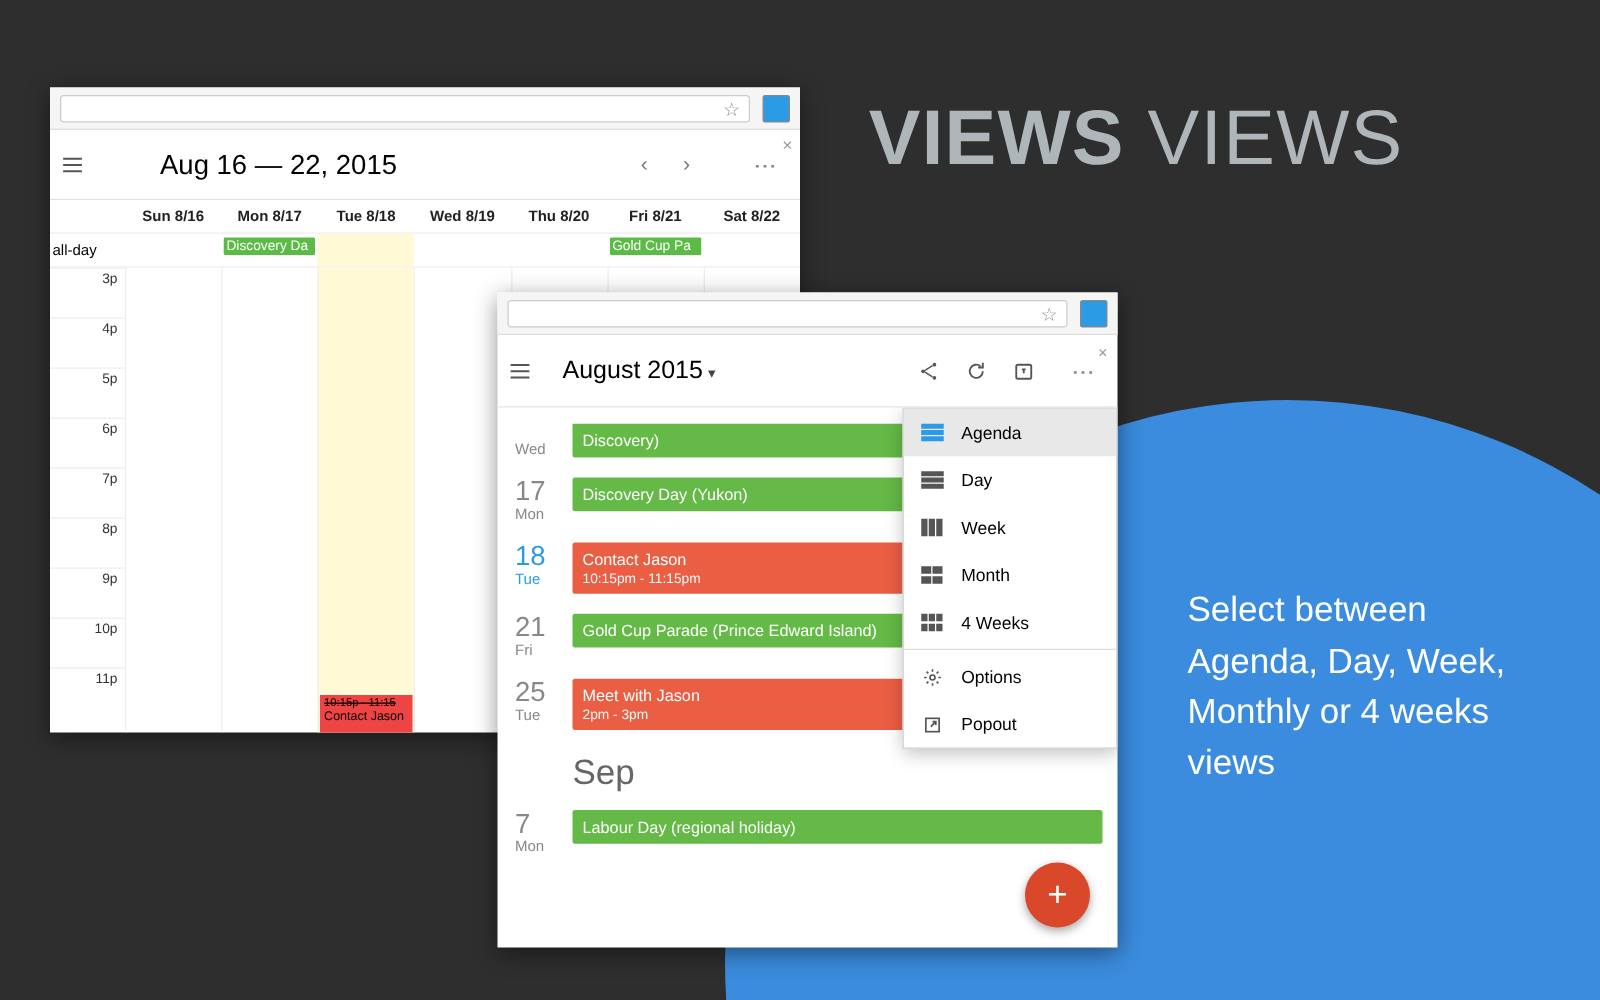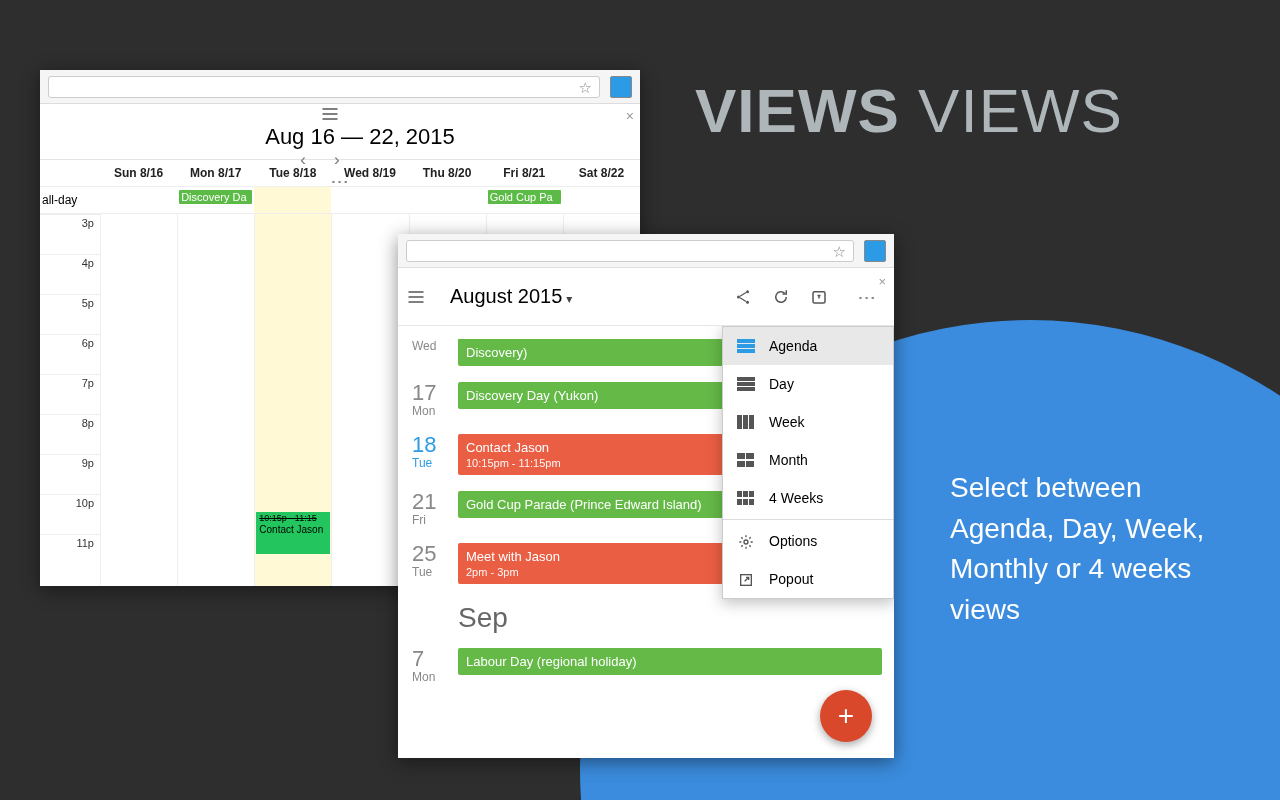--- a/index.html
+++ b/index.html
@@ -43,59 +43,58 @@
     background:#fff; border:1px solid #ccc; border-radius:3px;}
   .chromebar .star { position:absolute; right:48px; top:9px; color:#888; font-size:15px;}
   .chromebar .ext-icon { position:absolute; right:8px; top:6px; width:22px; height:22px;
     background:#2b9be6; border:1px solid #888; border-radius:2px;}
   .closex { position:absolute; top:4px; right:6px; color:#999; font-size:14px; cursor:pointer; z-index:5;}
 
   .header1 {
     position:relative;
     display:flex; align-items:center; height:56px; padding:0 8px;
     border-bottom:1px solid #e3e3e3;
-    flex-direction:column;
   }
   .hamburger, .nav-ico, .more-ico { color:#555; width:40px; text-align:center; cursor:pointer;}
   .hamburger svg, .nav-ico svg { width:20px; height:20px; }
   .title1 { flex:1; font-size:22px; font-weight:400; padding-left:40px;}
   .nav-arrows { display:flex; gap:28px; margin-right:40px;}
   .nav-arrows span { color:#777; font-size:17px; cursor:pointer;}
   .dots { color:#888; font-size:18px; letter-spacing:-2px; transform:rotate(90deg); display:inline-block;}
 
   .wk-head { display:grid; grid-template-columns: 60px repeat(7,1fr); font-size:12px; font-weight:600;}
   .wk-head div { padding:6px 4px; text-align:center; color:#222;}
   .allday { display:grid; grid-template-columns: 60px repeat(7,1fr); font-size:11px; border-top:1px solid #eee; border-bottom:1px solid #eee;}
   .allday .lbl { padding:6px 2px; font-size:12px;}
   .allday .cell { padding:3px 2px; position:relative;}
   .chip-green { background:#5cbb46; color:#fff; font-size:11px; padding:1px 2px; white-space:nowrap; overflow:hidden; border-radius:1px;}
   .grid1 { display:grid; grid-template-columns:60px repeat(7,1fr);}
   .grid1 .tcol { }
   .grid1 .hr { height:40px; border-top:1px solid #eee; font-size:11px; text-align:right; padding:2px 6px 0 0; color:#333;}
   .grid1 .daycol { border-left:1px solid #eee; position:relative;}
   .highlight { background:#fff9d6;}
-  .ev-red { position:absolute; background:#22c55e; color:#000; font-size:10px; padding:2px 3px; overflow:hidden; line-height:1.1;}
+  .ev-red { position:absolute; background:#ef4444; color:#000; font-size:10px; padding:2px 3px; overflow:hidden; line-height:1.1;margin-top:44px;}
   .ev-red .tm { font-size:9px; display:block; text-decoration:line-through;}
   .grid-body { position:relative; height:372px; overflow:hidden;}
 
   
   .win2 { top: 234px; left: 398px; width: 496px; }
   .win2 .closex2 { position:absolute; top:40px; right:8px; color:#999; font-size:13px; cursor:pointer;}
   .header2 {
     display:flex; align-items:center; height:58px; padding:0 8px; position:relative;
     border-bottom:1px solid #e6e6e6;
   }
   .header2 .hb { width:40px; text-align:center; color:#555; cursor:pointer;}
   .header2 .title2 { font-size:20px; font-weight:400; flex:1; padding-left:4px; cursor:pointer;}
   .header2 .title2 .car::after { content:"▾"; font-size:12px; margin-left:4px; color:#444;}
   .header2 .ico { width:38px; text-align:center; color:#555; cursor:pointer; font-size:17px;}
 
   .agenda { position:relative; }
   .agenda-row { display:flex; align-items:flex-start; padding:8px 12px 8px 8px; }
-  .agenda-row.cut { padding-top:13px; }
+  .agenda-row.cut { padding-top:13px;align-items:flex-end; }
   .date-col { width:52px; text-align:left; padding-left:6px;}
   .date-col .dn { font-size:22px; color:#888; line-height:1;}
   .date-col .dw { font-size:12px; color:#888;}
   .date-col.today .dn, .date-col.today .dw { color:#2b9be6;}
   .ev { flex:1; border-radius:2px; padding:6px 8px; color:#fff; font-size:13px;}
   .ev.green { background:#64b947;}
   .ev.orange { background:#ea5e44;}
   .ev .sub { font-size:11px; opacity:.95; display:block; margin-top:2px;}
   .month-hdr { font-size:28px; color:#666; padding:10px 0 6px 60px;}
 

